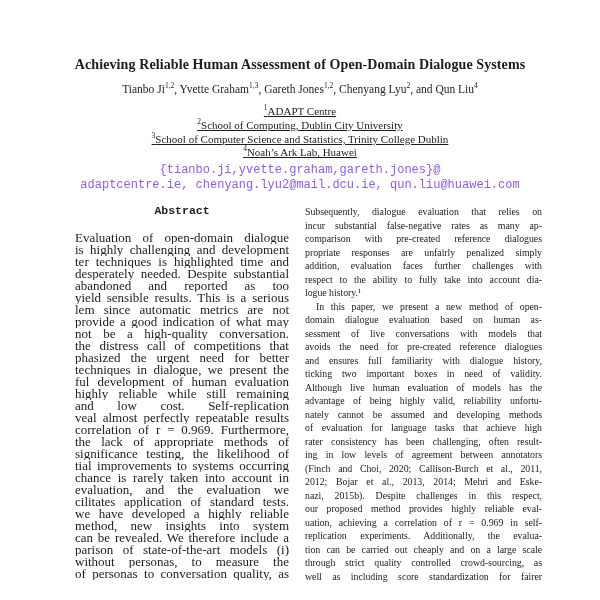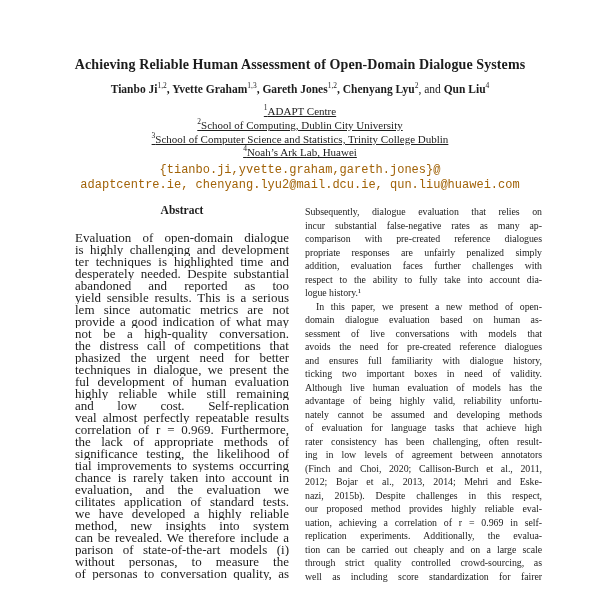--- a/index.html
+++ b/index.html
@@ -8,35 +8,36 @@
     font-family:"Liberation Serif","DejaVu Serif",serif;color:#1c1c1c;
   }
   .title{
     position:absolute;top:57px;left:25px;right:25px;text-align:center;
     font-size:14px;font-weight:bold;letter-spacing:0.1px;margin:0;
   }
   .authors{
     position:absolute;top:83px;left:25px;right:25px;text-align:center;
     font-size:11.5px;
   }
-  .authors .b{font-weight:bold;}
+  .authors .b{font-weight:normal;}
   .authors sup,.affil sup{font-size:7.5px;line-height:0;}
   .affils{
     position:absolute;top:105px;left:0;right:0;text-align:center;
     font-size:11px;line-height:13.8px;text-decoration:underline;
   }
   .emails{
     position:absolute;top:163px;left:0;right:0;text-align:center;
     font-family:"Liberation Mono","DejaVu Sans Mono",monospace;
-    font-size:12px;line-height:14.5px;color:#a16207;
+    font-size:12px;line-height:14.5px;color:#8b5cf6;
   }
   .col-left{position:absolute;left:75px;top:204px;width:214px;}
   .abstract-heading{
     text-align:center;font-weight:bold;font-size:11.5px;line-height:13px;
     margin:0 0 15px 0;
+    font-family:Liberation Mono, monospace;
   }
   .col-left .line{
     font-size:13px;line-height:12px;height:12px;overflow:hidden;
     text-align:justify;text-align-last:justify;
   }
   .col-right{position:absolute;left:305px;top:205px;width:237px;}
   .col-right .line{
     font-size:9.9px;line-height:13.5px;height:13.5px;overflow:hidden;
     text-align:justify;text-align-last:justify;letter-spacing:-0.05px;
   }

